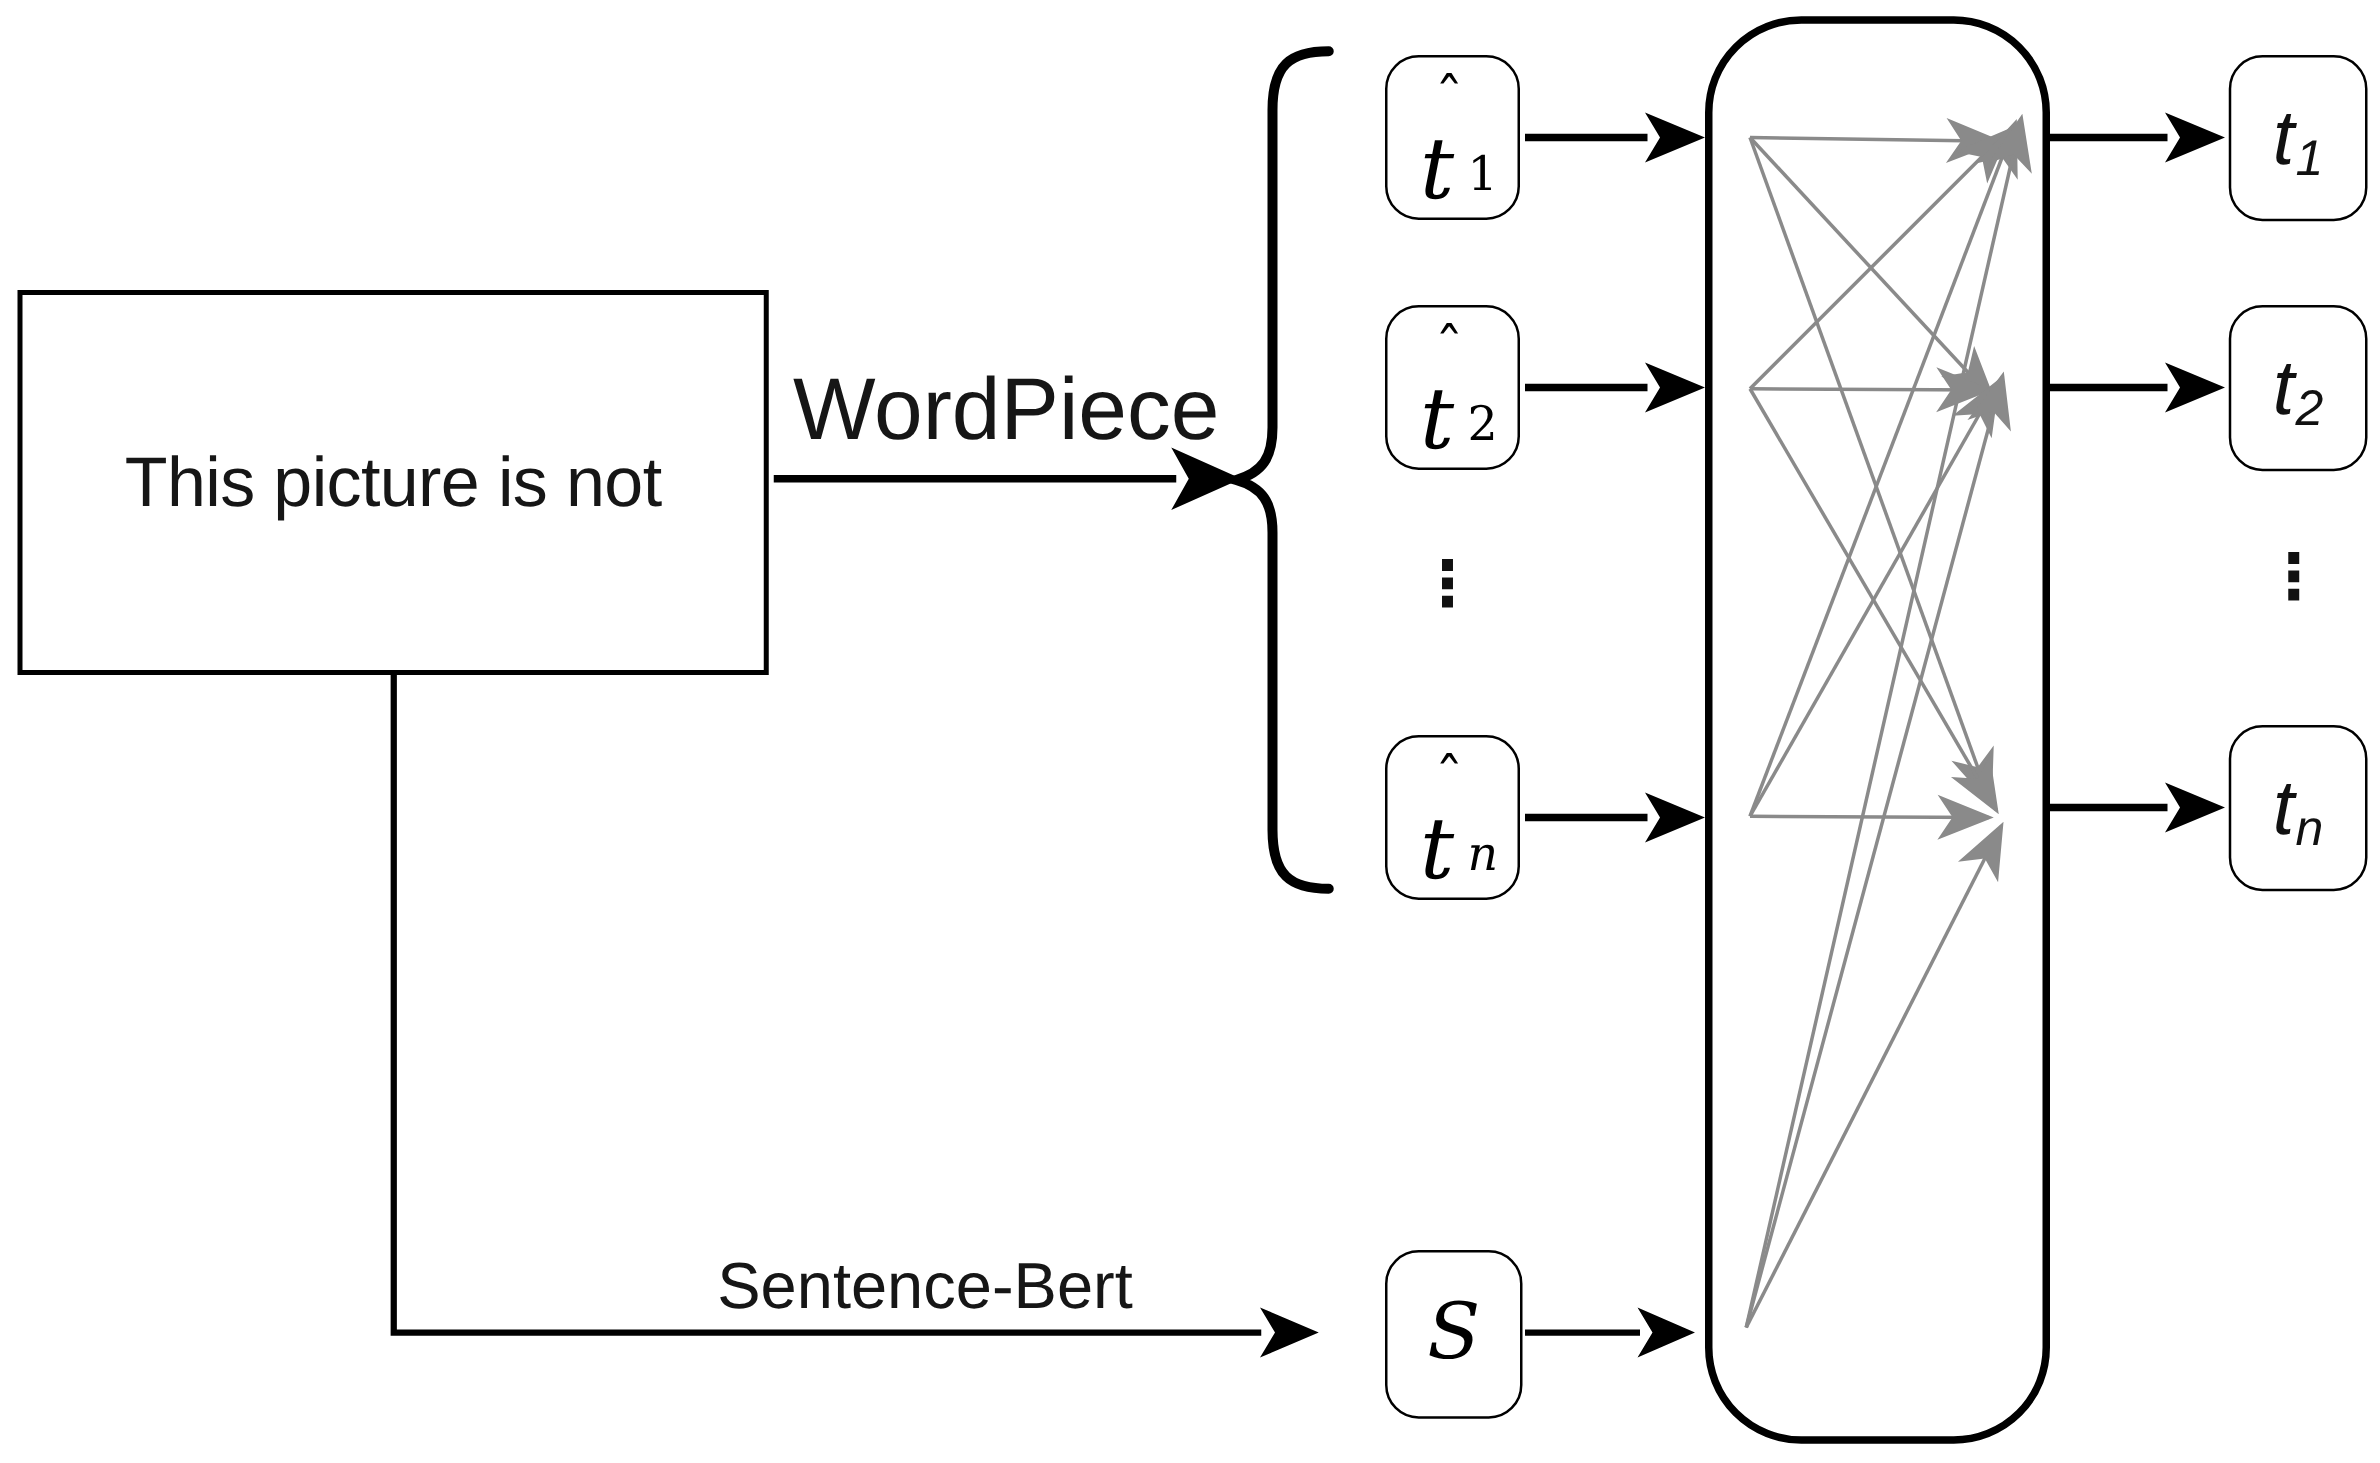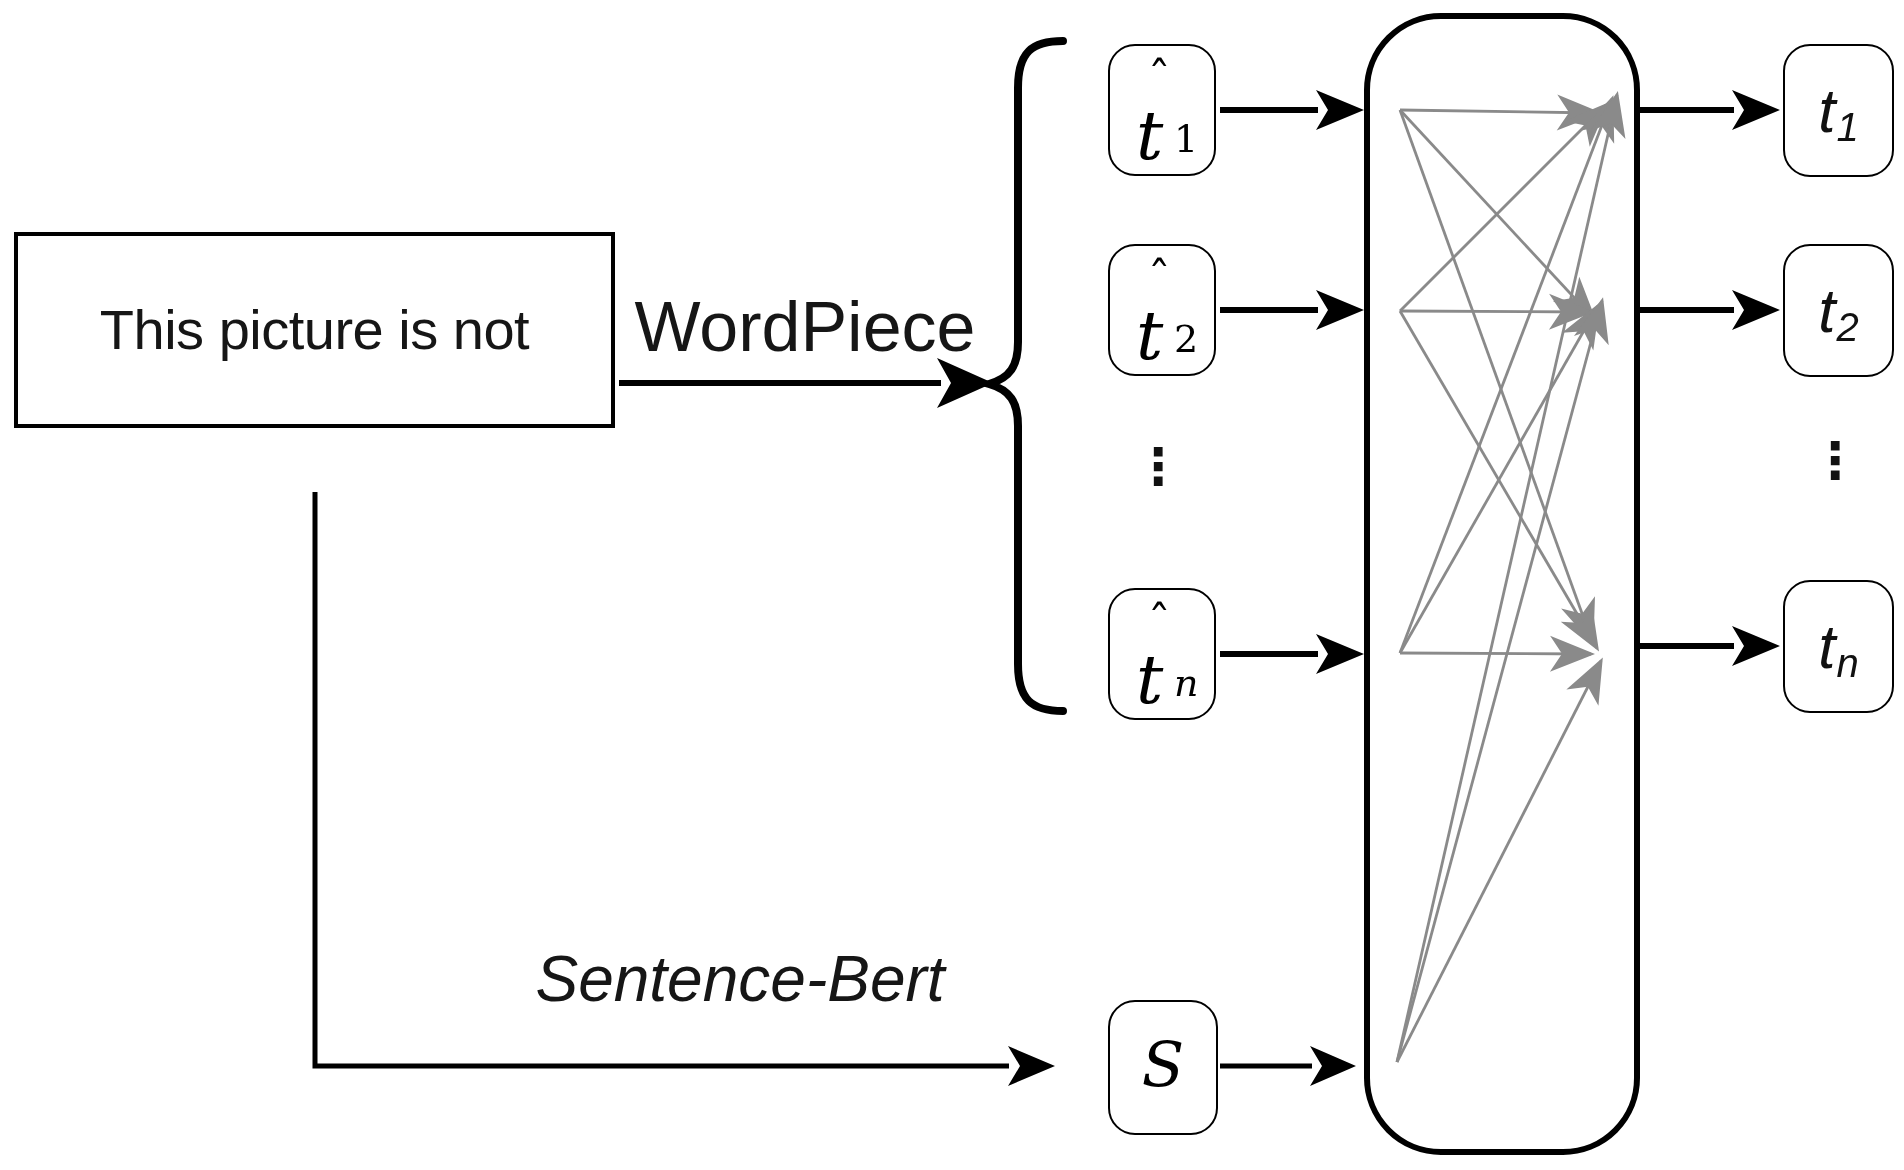--- a/index.html
+++ b/index.html
@@ -7,35 +7,35 @@
     position:relative;
     width:1904px;height:1170px;
     background:#ffffff;
     font-family:"Liberation Sans", sans-serif;
     overflow:hidden;
   }
   #wires{position:absolute;left:0;top:0;}
 
   
   .sentence-box{
-    position:absolute;left:14px;top:232px;width:601px;height:196px;
+    position:absolute;left:14px;top:232px;width:601px;height:308px;
     border:4px solid #000;box-sizing:border-box;background:#fff;
     display:flex;flex-direction:column;justify-content:center;align-items:center;
   }
   .sentence-box span{
     display:block;font-size:56px;line-height:70px;color:#161616;
     letter-spacing:-0.5px;white-space:nowrap;
   }
 
   
   .flow-label{
     position:absolute;color:#161616;text-align:center;white-space:nowrap;
   }
   .lbl-wordpiece{left:620px;top:287px;width:370px;font-size:70px;}
-  .lbl-sbert{left:490px;top:942px;width:500px;font-size:64px;font-style:italic;}
+  .lbl-sbert{left:490px;top:999px;width:500px;font-size:52px;}
 
   
   .token-node{
     position:absolute;box-sizing:border-box;background:#fff;
     border:2.6px solid #000;border-radius:27px;
   }
   .input-node{left:1108px;width:108px;height:132px;}
   .node-t1{top:44px;} .node-t2{top:244px;} .node-tn{top:588px;}
   .input-node .hat{
     position:absolute;top:10px;left:50%;transform:translateX(-62%);

